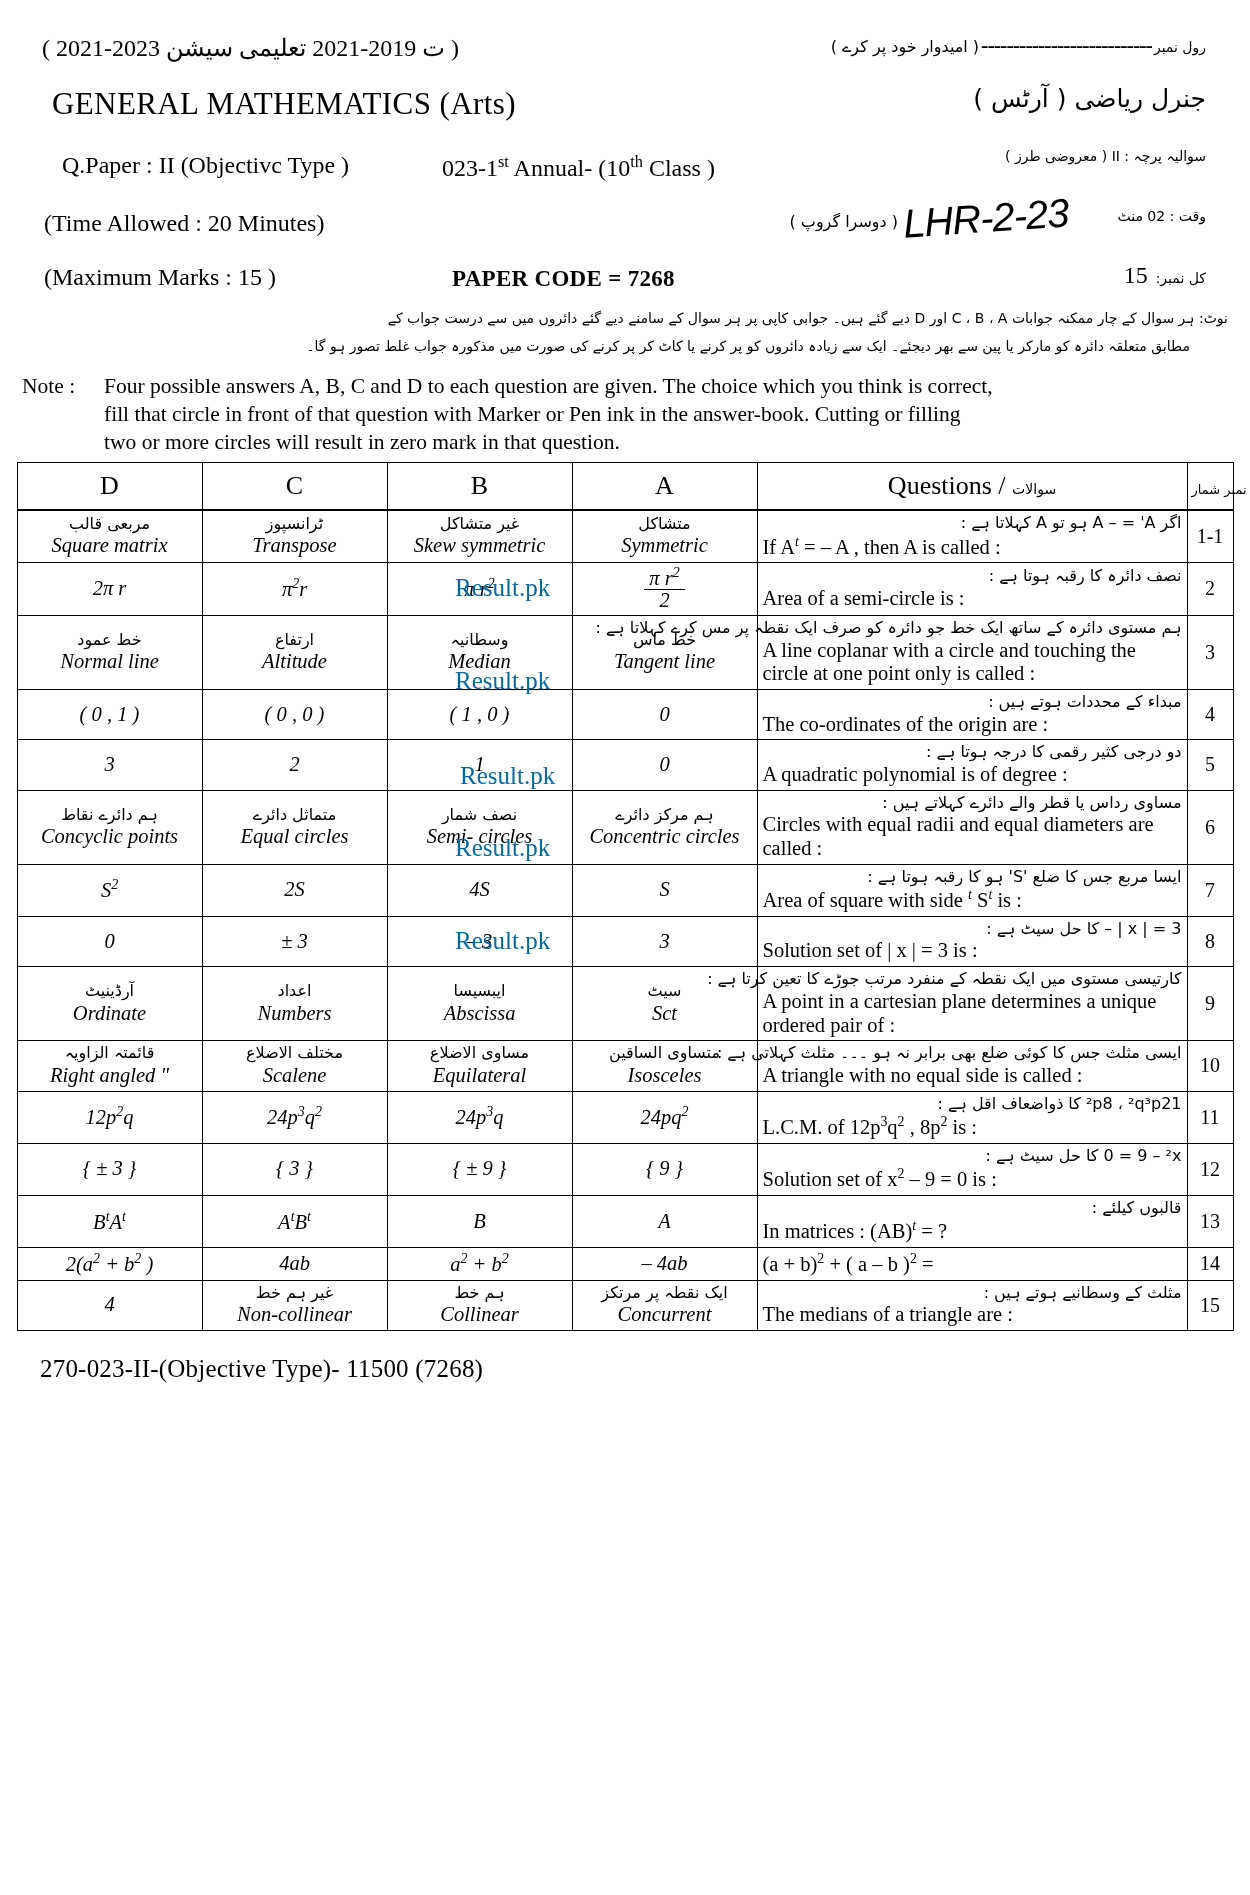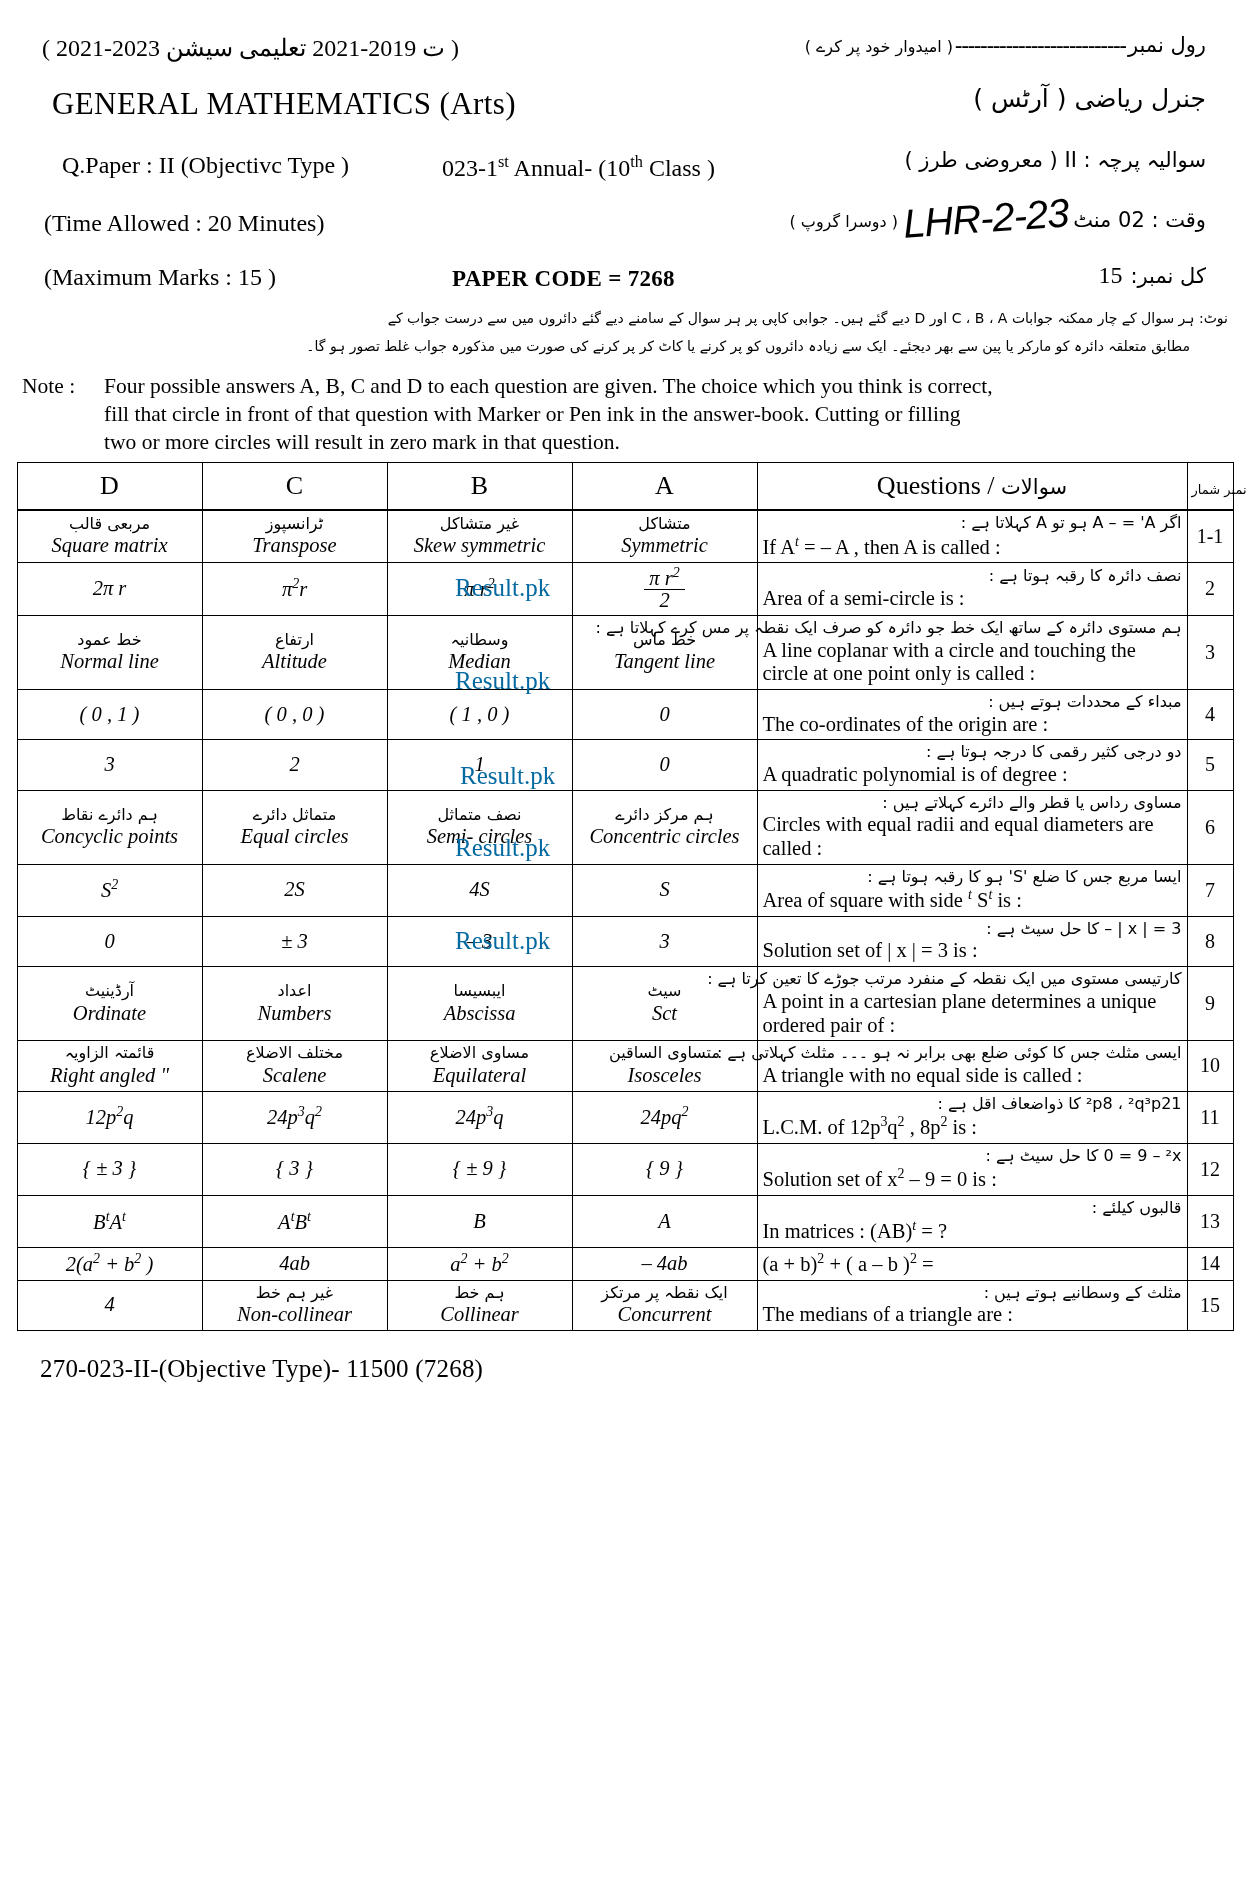--- a/index.html
+++ b/index.html
@@ -35,21 +35,21 @@
     justify-content: space-between;
     position: relative;
   }
   .urdu {
     font-family: "DejaVu Sans", sans-serif;
     direction: rtl;
     unicode-bidi: bidi-override;
     white-space: nowrap;
   }
   .u-lg { font-size: 25px; }
-  .u-md { font-size: 21px; }
+  .u-md { font-size: 14px; }
   .u-sm { font-size: 16px; }
   .u-xs { font-size: 14px; }
 
   .row1 {
     height: 52px;
     padding-top: 8px;
   }
   .rollno-line {
     position: absolute;
     right: 22px;
@@ -463,21 +463,21 @@
         <tr>
           <td>
             <span class="opt-ur urdu u-sm">ہم دائرے نقاط</span>
             <span class="opt-en"><i class="v">Concyclic points</i></span>
           </td>
           <td>
             <span class="opt-ur urdu u-sm">متماثل دائرے</span>
             <span class="opt-en"><i class="v">Equal circles</i></span>
           </td>
           <td>
-            <span class="opt-ur urdu u-sm">نصف متماثل</span>
+            <span class="opt-ur urdu u-sm">نصف شمار</span>
             <span class="opt-en"><i class="v">Semi- circles</i></span>
           </td>
           <td>
             <span class="opt-ur urdu u-sm">ہم مرکز دائرے</span>
             <span class="opt-en"><i class="v">Concentric circles</i></span>
           </td>
           <td class="qcell">
             <span class="q-ur urdu u-sm">مساوی رداس یا قطر والے دائرے کہلاتے ہیں :</span>
             <span class="q-en">Circles with equal radii and equal diameters are called  :</span>
           </td>

